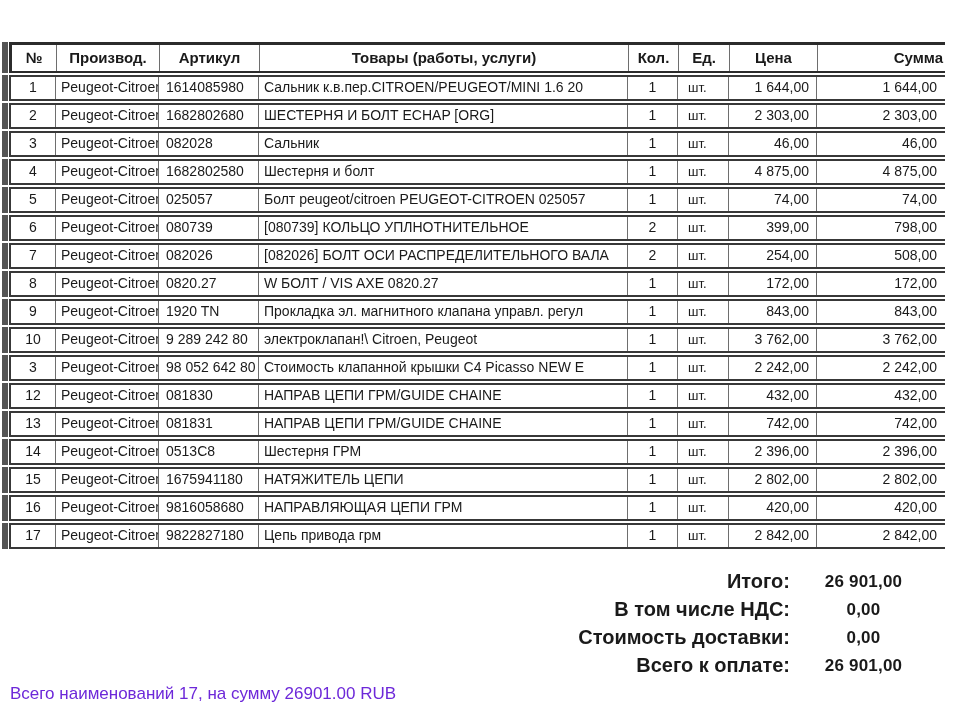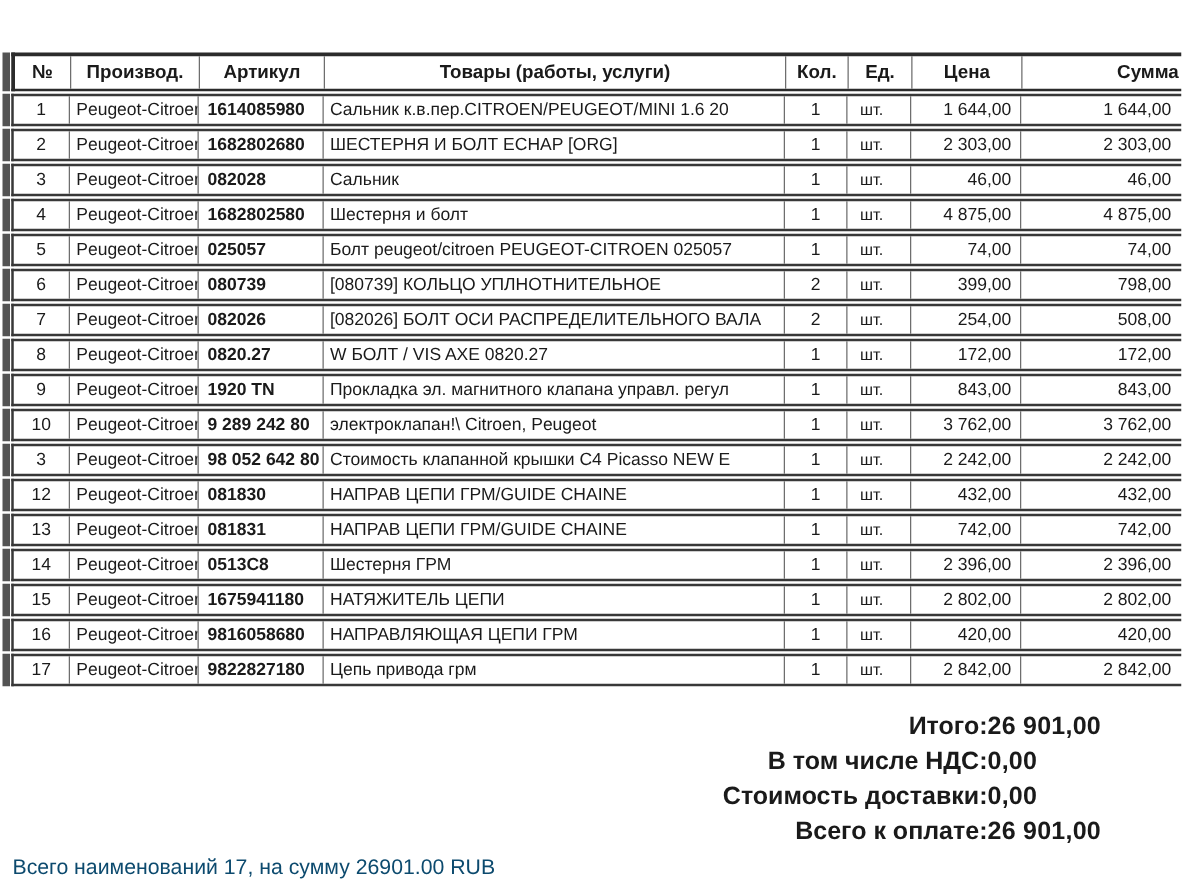--- a/index.html
+++ b/index.html
@@ -30,41 +30,41 @@
   .brow .cell{line-height:21px;}
   .cell{
     box-sizing:border-box;
     border-right:1px solid #6e6e6e;
     white-space:nowrap;overflow:hidden;
     padding:0 2px;
   }
   .cell:last-child{border-right:none;text-align:right;}
   .brow .cell:nth-child(1){text-align:center;}
   .brow .cell:nth-child(2){padding-left:5px;}
-  .brow .cell:nth-child(3){padding-left:7px;font-weight:bold;}
+  .brow .cell:nth-child(3){padding-left:7px;}
   .brow .cell:nth-child(4){padding-left:5px;}
   .brow .cell:nth-child(5){text-align:center;}
   .brow .cell:nth-child(6){padding-left:10px;font-size:13px;}
   .brow .cell:nth-child(7){text-align:right;padding-right:7px;}
   .brow .cell:nth-child(8){text-align:right;padding-right:8px;}
   
   .edge-seg{position:absolute;left:2px;width:6px;background:#545454;}
   
   .totals{position:absolute;right:23px;top:571px;}
   .total-line{
     display:grid;grid-template-columns:auto 147px;
     line-height:21px;margin-bottom:7px;
     font-weight:bold;
   }
   .total-label{text-align:right;font-size:20px;}
-  .total-value{text-align:left;font-size:20px;letter-spacing:0.2px;}
+  .total-value{text-align:center;font-size:17px;letter-spacing:0.2px;}
   
   .footer{
     position:absolute;left:10px;top:684px;
-    font-size:17px;color:#0c4a6e;white-space:nowrap;
+    font-size:17px;color:#6d28d9;white-space:nowrap;
   }
 </style>
 </head>
 <body>
 
 <div class="table-wrap" id="items-table">
     <div class="trow thead">
       <div class="cell">№</div>
       <div class="cell">Производ.</div>
       <div class="cell">Артикул</div>

